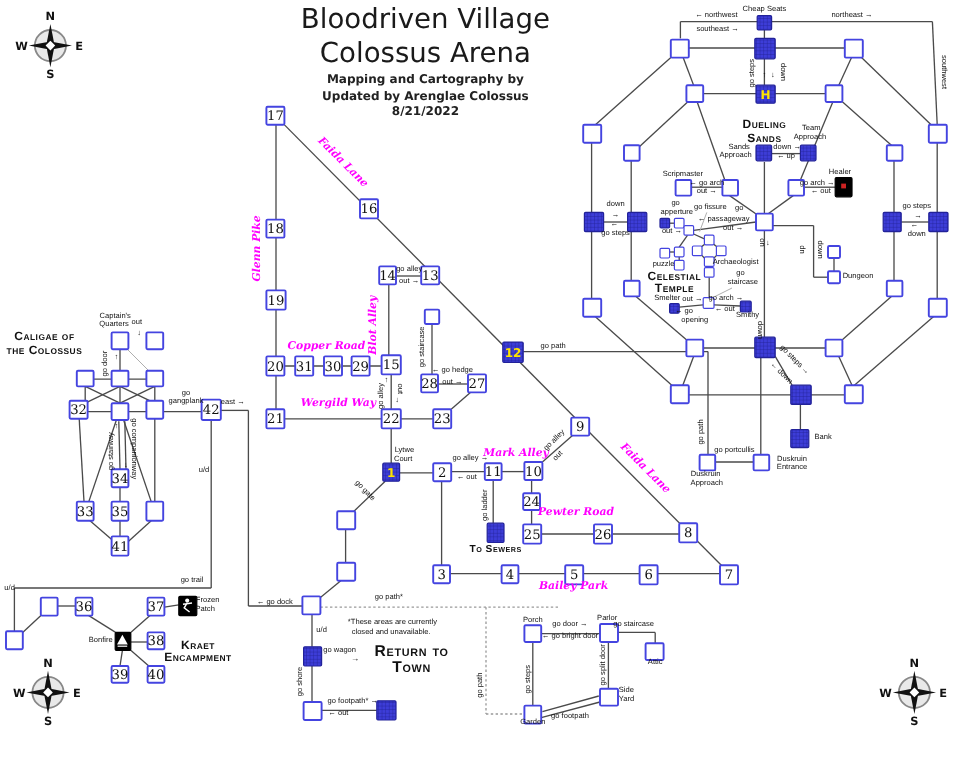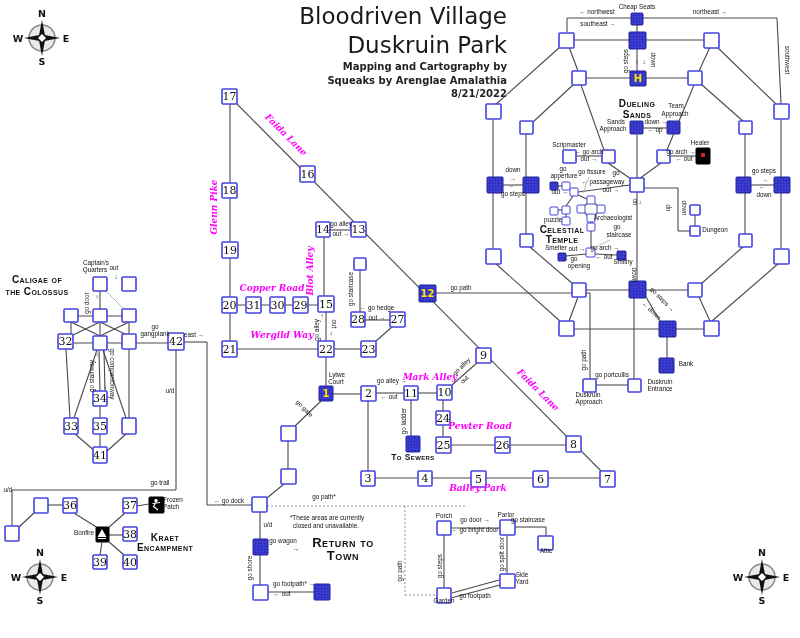--- a/index.html
+++ b/index.html
@@ -1,42 +1,42 @@
 <!DOCTYPE html>
 <html><head>
 <meta charset="utf-8">
 <style>
   html,body{margin:0;padding:0;background:#fff;}
   .page{position:relative;width:800px;height:638px;background:#fff;overflow:hidden;
         font-family:"Liberation Sans","DejaVu Sans",sans-serif;}
-  .title-block{position:absolute;left:222px;top:2px;width:285px;text-align:right;z-index:2;pointer-events:none;}
+  .title-block{position:absolute;left:212px;top:2px;width:285px;text-align:center;z-index:2;pointer-events:none;}
   .t1{font-family:"DejaVu Sans",sans-serif;font-size:23px;color:#1a1a1a;line-height:29px;}
   .sub{font-family:"DejaVu Sans",sans-serif;font-size:10px;font-weight:bold;color:#222;line-height:13.5px;margin-top:0;}
   svg#map{position:absolute;left:0;top:0;}
   svg text{text-anchor:middle;}
   .ld{font:7px "Liberation Sans","DejaVu Sans",sans-serif;fill:#111;}
   .lt{font:6.3px "Liberation Sans","DejaVu Sans",sans-serif;fill:#111;}
   .lsc{font:bold 10px "Liberation Sans","DejaVu Sans",sans-serif;font-variant:small-caps;letter-spacing:.4px;fill:#111;}
   .lsc9{font:bold 8.5px "Liberation Sans","DejaVu Sans",sans-serif;font-variant:small-caps;letter-spacing:.4px;fill:#111;}
   .lsc12{font:bold 13px "Liberation Sans","DejaVu Sans",sans-serif;font-variant:small-caps;letter-spacing:.6px;fill:#111;}
   .lm{font:italic bold 9px "DejaVu Serif",serif;fill:#ff00ff;}
   .lnum{font:11px "DejaVu Serif",serif;fill:#111;}
   .lyel{font:bold 10px "DejaVu Sans",sans-serif;fill:#ffe400;}
   .lcmp{font:bold 9.5px "DejaVu Sans",sans-serif;fill:#111;}
 </style>
 </head>
 <body>
 
 <div class="page">
   <div class="title-block">
     <div class="t1">Bloodriven Village</div>
-    <div class="t1">Duskruin Park</div>
+    <div class="t1">Colossus Arena</div>
     <div class="sub">
       <div>Mapping and Cartography by</div>
-      <div>Squeaks by Arenglae Amalathia</div>
+      <div>Updated by Arenglae Colossus</div>
       <div>8/21/2022</div>
     </div>
   </div>
 
   <svg id="map" width="800" height="638" viewBox="0 0 800 638">
     <defs>
       <pattern id="hatch" width="3" height="3" patternUnits="userSpaceOnUse">
         <rect width="3" height="3" fill="#3d3dd8"></rect>
         <path d="M0 0H3M0 0V3" stroke="#222299" stroke-width="0.7"></path>
       </pattern>

